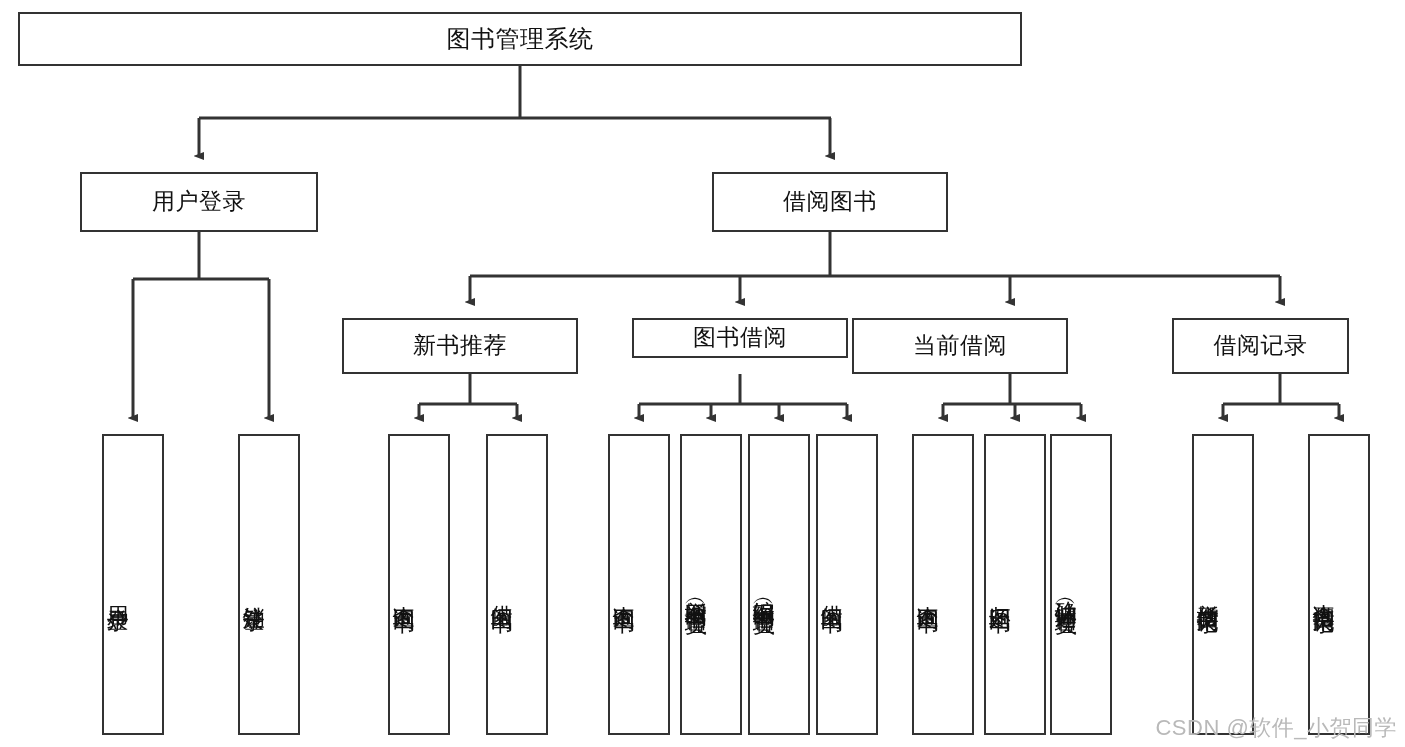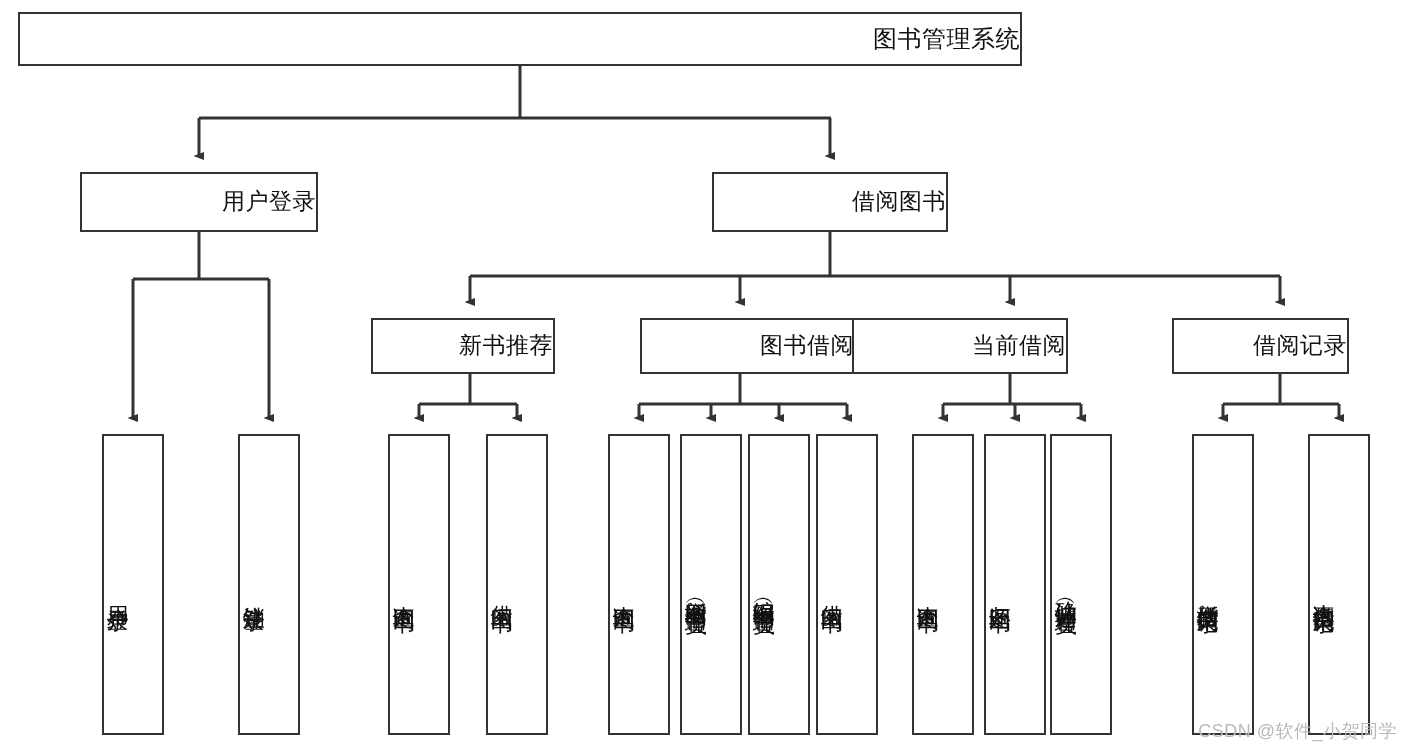--- a/index.html
+++ b/index.html
@@ -24,21 +24,21 @@
     width: 1405px;
     height: 747px;
   }
   .node-box {
     position: absolute;
     box-sizing: border-box;
     border: 2px solid #333333;
     background: #ffffff;
     display: flex;
     align-items: center;
-    justify-content: flex-end;
+    justify-content: center;
     color: #111111;
   }
   .node-label-h {
     font-size: 23px;
     line-height: 1.1;
     letter-spacing: 0.5px;
     white-space: nowrap;
     color: #111111;
   }
   .node-box.root .node-label-h { font-size: 24px; }
@@ -53,21 +53,21 @@
     font-size: 22px;
     line-height: 1.22;
     letter-spacing: 2px;
     color: #111111;
     white-space: nowrap;
   }
   .watermark {
     position: absolute;
     right: 8px;
     bottom: 4px;
-    font-size: 18px;
+    font-size: 22px;
     color: #b9b9b9;
     white-space: nowrap;
     letter-spacing: 0.5px;
     text-align: right;
   }
 </style>
 </head>
 <body>
 
 <div id="canvas">
@@ -126,24 +126,24 @@
     <span class="node-label-h">图书管理系统</span>
   </div>
 
   <div class="node-box" style="left:80px; top:172px; width:238px; height:60px;">
     <span class="node-label-h">用户登录</span>
   </div>
   <div class="node-box" style="left:712px; top:172px; width:236px; height:60px;">
     <span class="node-label-h">借阅图书</span>
   </div>
 
-  <div class="node-box" style="left:371px; top:318px; width:184px; height:56px;">
+  <div class="node-box" style="left:342px; top:318px; width:236px; height:56px;">
     <span class="node-label-h">新书推荐</span>
   </div>
-  <div class="node-box" style="left:632px; top:318px; width:216px; height:56px;margin-left:8px;">
+  <div class="node-box" style="left:632px; top:318px; width:216px; height:40px;">
     <span class="node-label-h">图书借阅</span>
   </div>
   <div class="node-box" style="left:852px; top:318px; width:216px; height:56px;">
     <span class="node-label-h">当前借阅</span>
   </div>
   <div class="node-box" style="left:1172px; top:318px; width:177px; height:56px;">
     <span class="node-label-h">借阅记录</span>
   </div>
 
   <div class="node-box leaf" style="left:102px; top:434px; width:62px; height:301px;">

